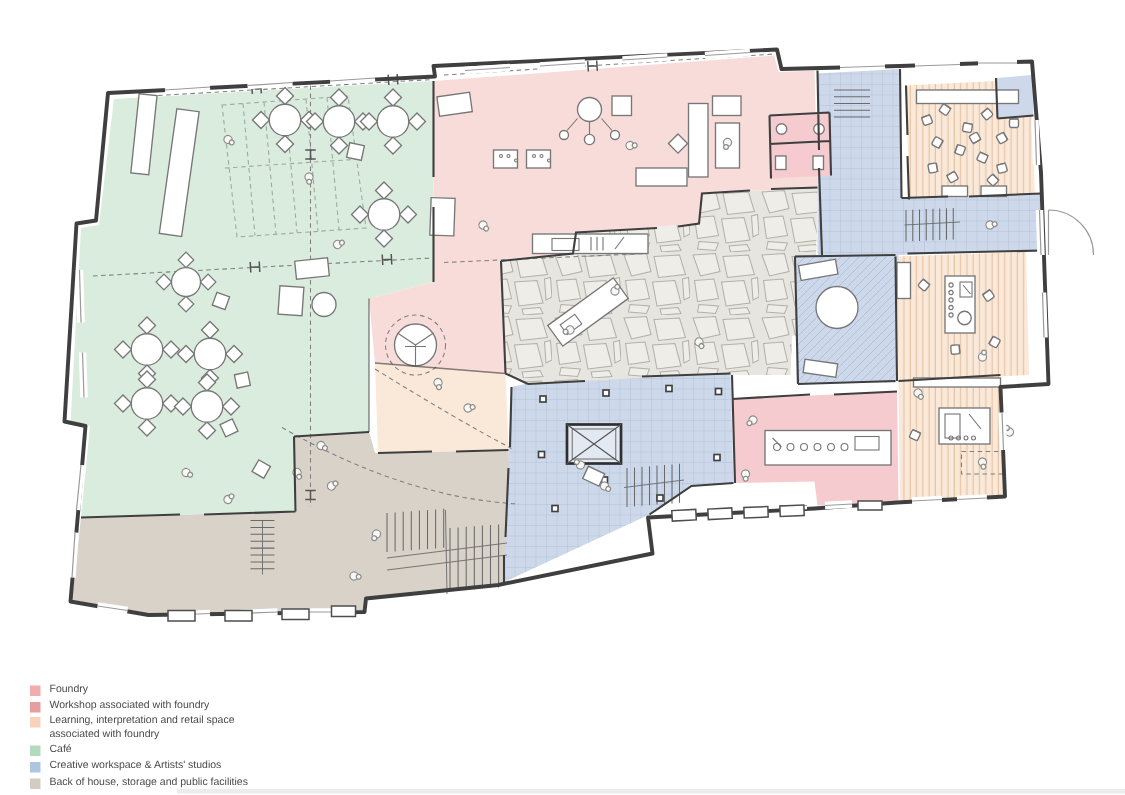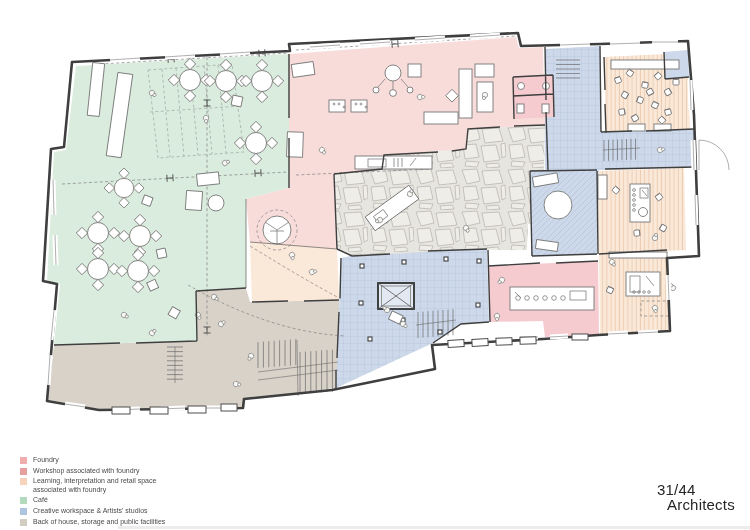--- a/index.html
+++ b/index.html
@@ -396,20 +396,16 @@
   <div class="lrow">
     <span class="sw" style="background: rgb(173, 197, 223);"></span>
     <span class="ltxt">Creative workspace &amp; Artists' studios</span>
   </div>
   <div class="lrow">
     <span class="sw" style="background: rgb(211, 205, 193);"></span>
     <span class="ltxt">Back of house, storage and public facilities</span>
   </div>
 </div>
 
-<div id="credit">
-  <div class="l1">31/44</div>
-  <div class="l2">Architects</div>
+
+<div id="page-edge"></div>
+
 </div>
 
-<div id="page-edge"></div>
-
-</div>
-
 </body></html>

